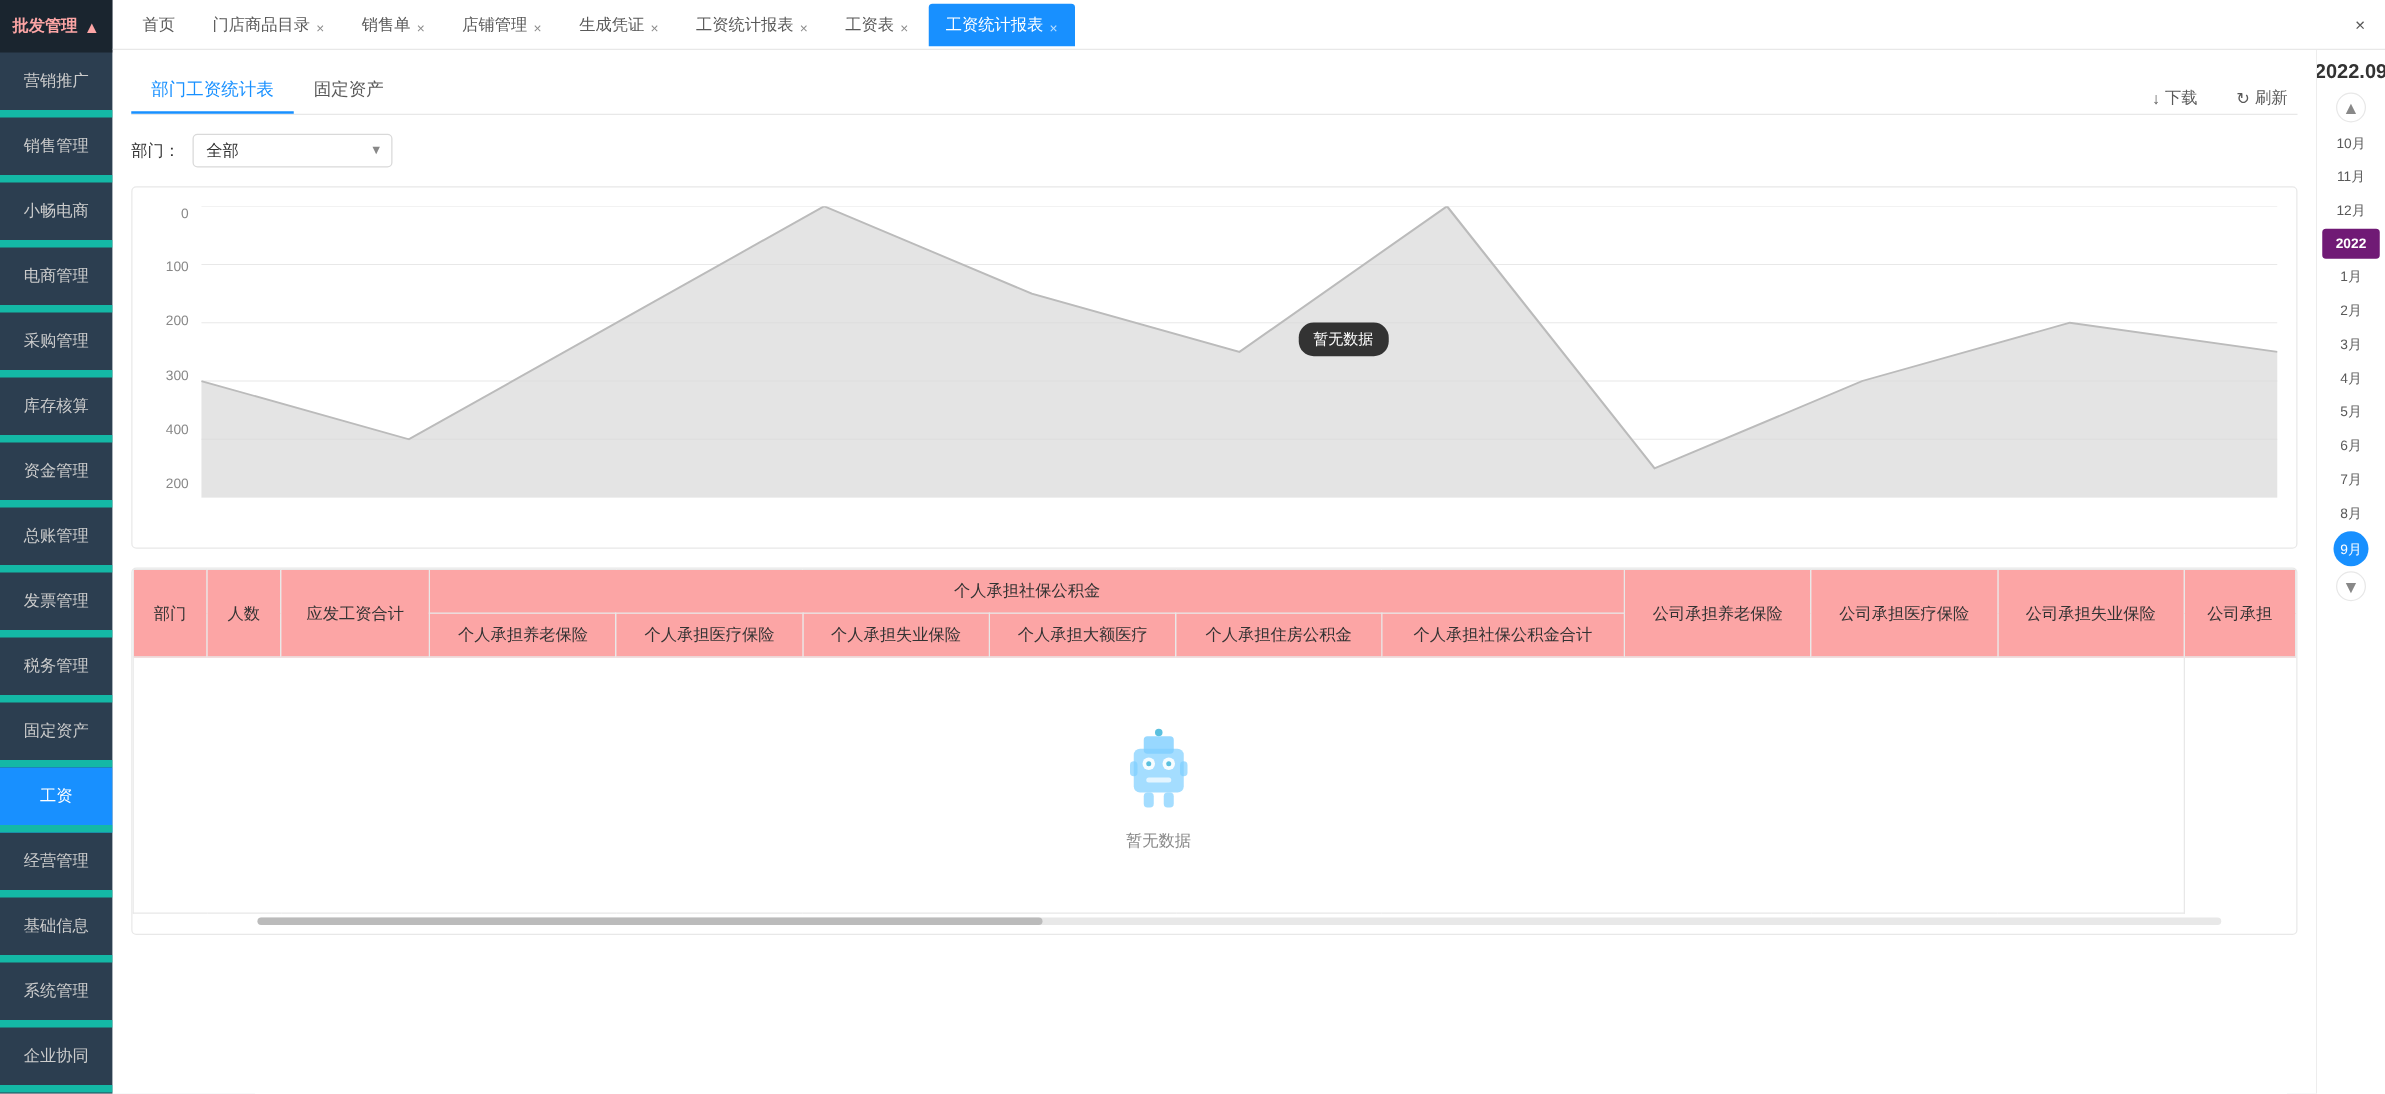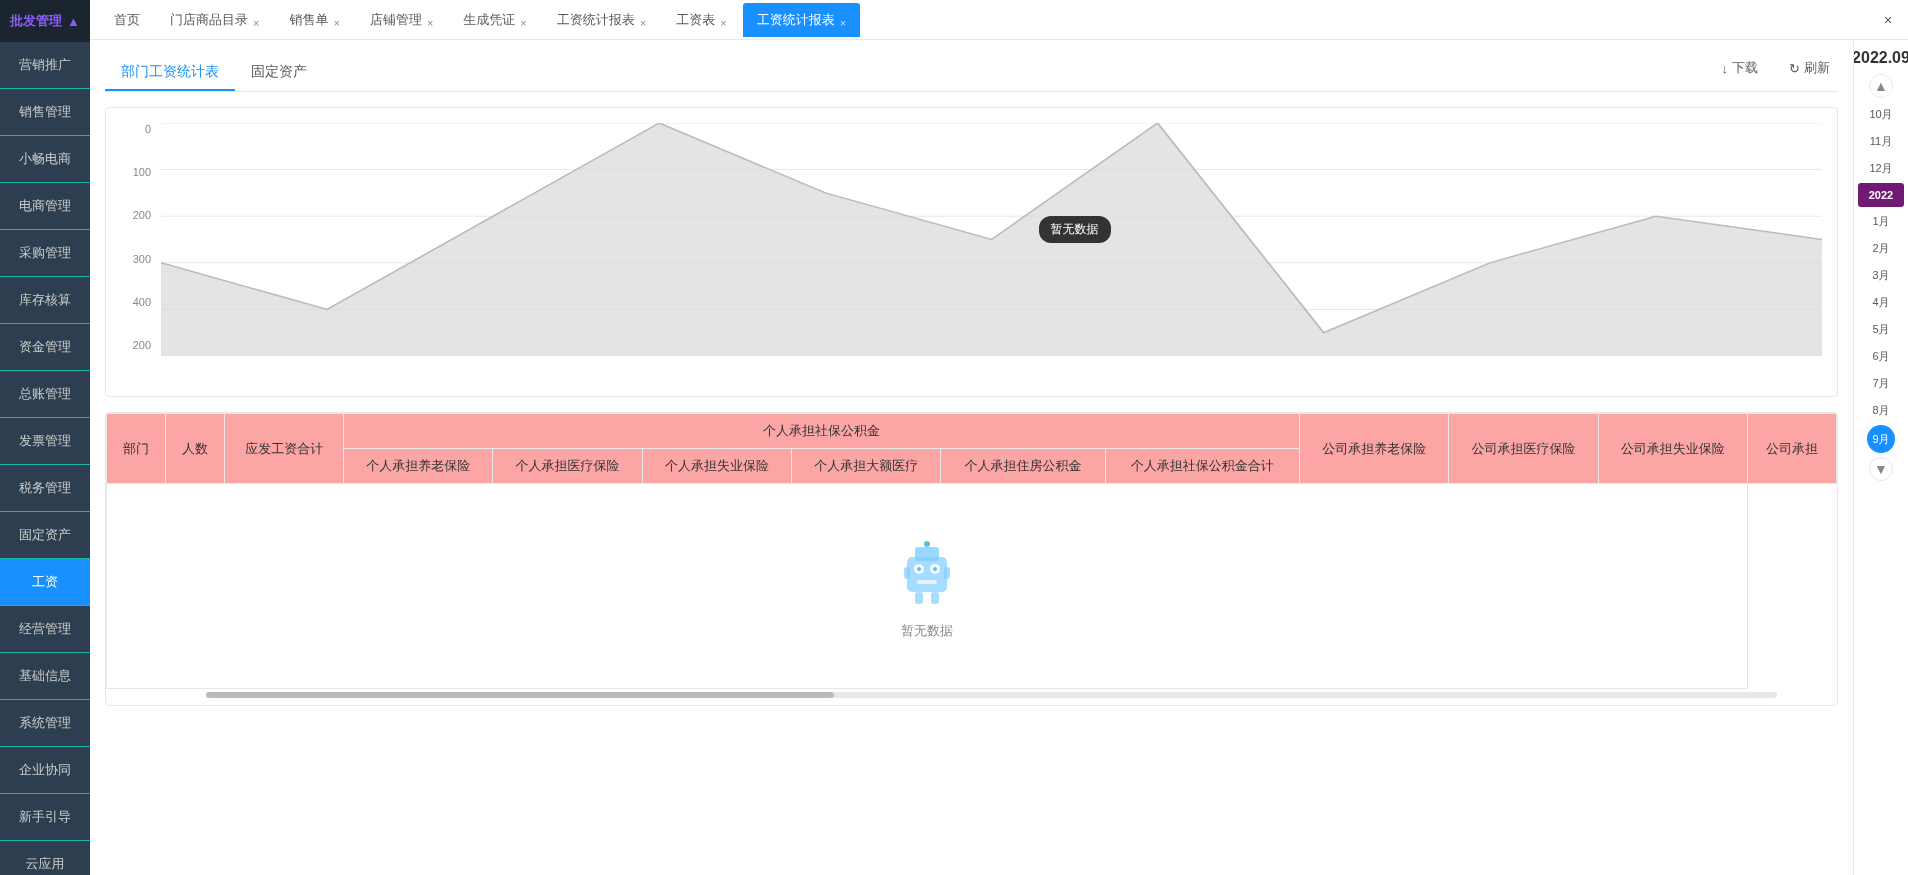--- a/index.html
+++ b/index.html
@@ -9,38 +9,38 @@
     .sidebar {
       width: 90px;
       background: #2c3e50;
       display: flex;
       flex-direction: column;
       height: 100%;
       flex-shrink: 0;
     }
     .sidebar-header {
       background: #1a252f;
-      color: #8b5cf6;
+      color: #fca5a5;
       text-align: center;
       padding: 12px 5px;
       font-size: 13px;
       font-weight: bold;
       display: flex;
       align-items: center;
       justify-content: center;
       gap: 5px;
       cursor: pointer;
     }
     .sidebar-item {
       color: #ccc;
       text-align: center;
       padding: 14px 5px;
       cursor: pointer;
       font-size: 13px;
-      border-bottom: 1px solid #14b8a6;
+      border-bottom: 6px solid #14b8a6;
     }
     .sidebar-item.active { background: #1890ff; color: white; }
 
     
     .main {
       flex: 1;
       display: flex;
       flex-direction: column;
       overflow: hidden;
     }
@@ -104,21 +104,21 @@
     .page-content {
       flex: 1;
       overflow: auto;
       padding: 15px;
       position: relative;
     }
 
     
     .sub-tabs {
       display: flex;
-      align-items: flex-start;
+      align-items: flex-end;
       border-bottom: 1px solid #e8e8e8;
       margin-bottom: 15px;
       gap: 0;
     }
     .sub-tab {
       padding: 8px 16px;
       font-size: 14px;
       cursor: pointer;
       color: #595959;
       border-bottom: 2px solid transparent;
@@ -479,20 +479,30 @@
             <span>↓</span>
             <span>下载</span>
           </div>
           <div class="action-btn">
             <span>↻</span>
             <span>刷新</span>
           </div>
         </div>
       </div>
 
+      <div class="toolbar-row">
+        <div class="toolbar-left">
+          <span class="toolbar-label">部门：</span>
+          <div class="select-wrapper">
+            <select class="dept-select">
+              <option>全部</option>
+            </select>
+          </div>
+        </div>
+      </div>
 
       <div class="chart-container">
         <div class="chart-y-axis">
           <span class="y-label">200</span>
           <span class="y-label">400</span>
           <span class="y-label">300</span>
           <span class="y-label">200</span>
           <span class="y-label">100</span>
           <span class="y-label">0</span>
         </div>

